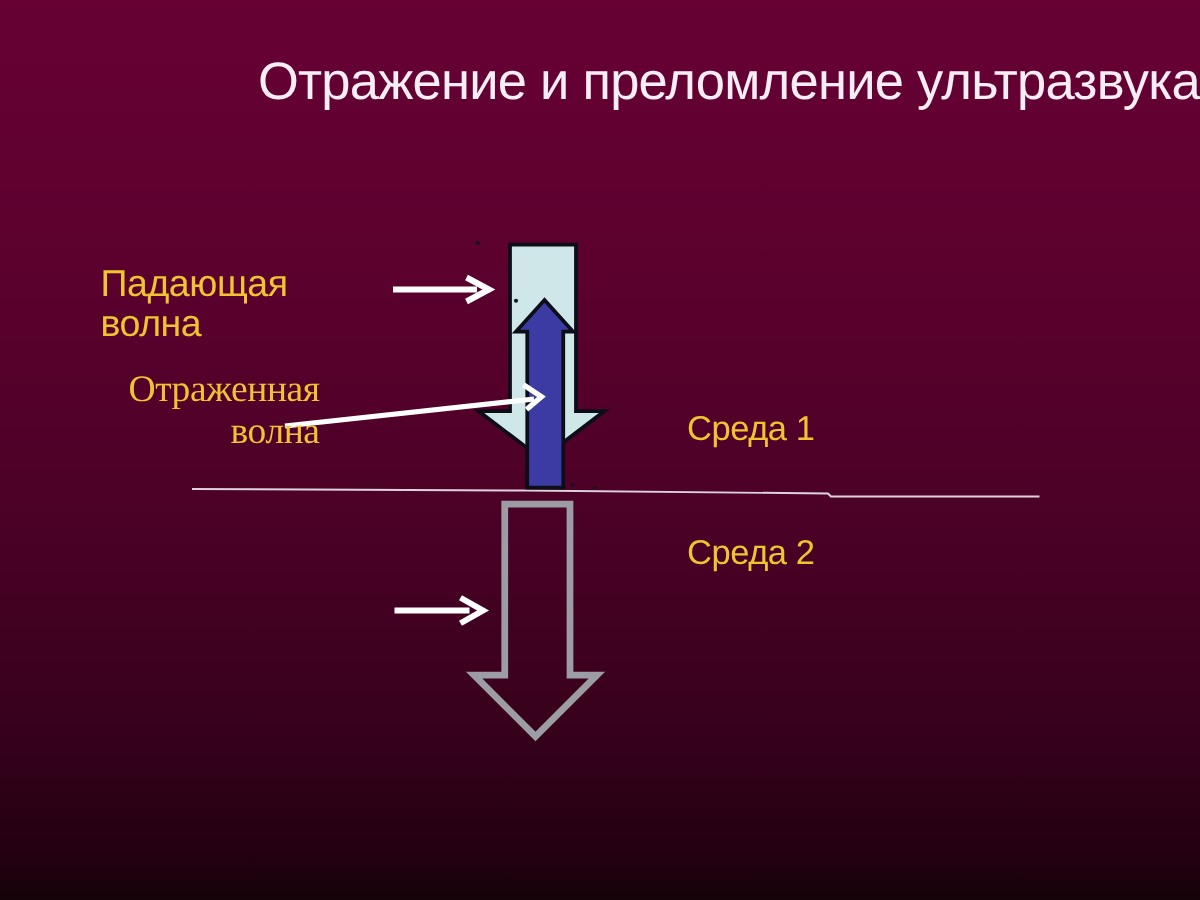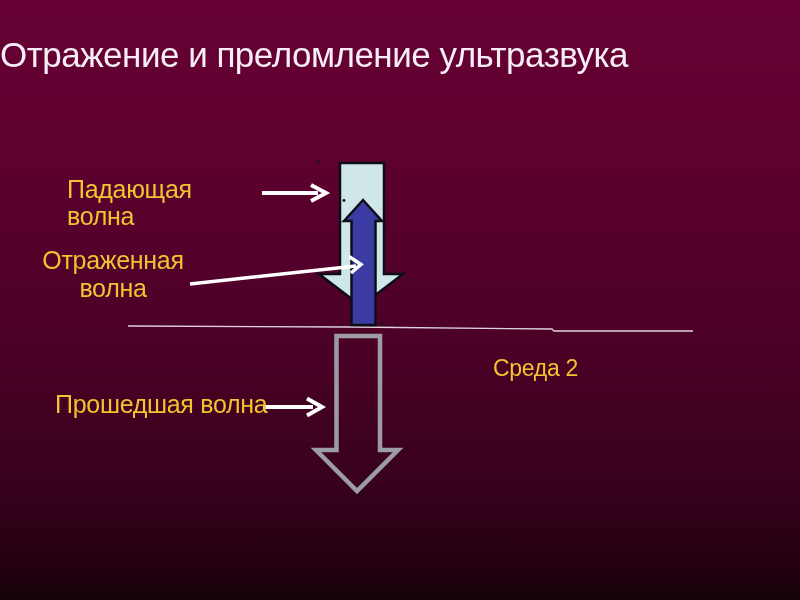--- a/index.html
+++ b/index.html
@@ -10,36 +10,36 @@
   }
   .slide {
     position: absolute; left: 0; top: 0;
     width: 800px; height: 600px;
     background: #5a012c; 
   }
   .diagram-svg { position: absolute; left: 0; top: 0; }
 
   .title {
     position: absolute; left: 0; top: 33px; width: 800px;
-    text-align: left;
+    text-align: right;
     font-size: 35px; line-height: 44px;
     letter-spacing: -0.5px;
     color: var(--title-text, #f6eef4);
   }
   .lbl {
     color: var(--label-text, #f0c331);
     font-size: 25px; line-height: 27px;
     letter-spacing: -0.3px;
     white-space: nowrap;
   }
   .lbl-incident   { position: absolute; left: 67px;  top: 176px; width: 200px; text-align: left; }
-  .lbl-reflected  { position: absolute; left: 13px;  top: 246px; width: 200px; text-align: center; line-height: 28px; }
+  .lbl-reflected  { position: absolute; left: 13px;  top: 246px; width: 200px; text-align: right; line-height: 28px; font-family: Liberation Serif, serif; }
   .lbl-transmitted{ position: absolute; left: 55px;  top: 391px; }
   .lbl-medium1    { position: absolute; left: 458px; top: 272px; font-size: 23px; }
-  .lbl-medium2    { position: absolute; left: 458px; top: 355px; font-size: 23px; margin-left: 35px; }
+  .lbl-medium2    { position: absolute; left: 458px; top: 355px; font-size: 23px; }
 
   .incident-arrow    { fill: var(--incident-arrow-fill, #cfe7e9); stroke: var(--arrow-outline, #0d0d18); stroke-width: 2.5; }
   .reflected-arrow   { fill: var(--reflected-arrow-fill, #3b3ba3); stroke: var(--arrow-outline, #0d0d18); stroke-width: 2.5; }
   .transmitted-arrow { fill: none; stroke: var(--transmitted-arrow-stroke, #9c9ca4); stroke-width: 4.5; }
   .boundary          { fill: none; stroke: var(--boundary-line, #ddd3dd); stroke-width: 1.3; }
   .pointer           { fill: none; stroke: var(--pointer-arrow, #ffffff); }
   .speck             { fill: #151520; }
 </style>
 </head>
 <body>
@@ -84,18 +84,18 @@
   <div class="lbl lbl-incident">
     <div>Падающая</div>
     <div>волна</div>
   </div>
 
   <div class="lbl lbl-reflected">
     <div>Отраженная</div>
     <div>волна</div>
   </div>
 
-  <div class="lbl lbl-transmitted">Прошедшая волна</div>
 
+  <div class="lbl lbl-medium1">Среда 1</div>
 
   <div class="lbl lbl-medium2">Среда 2</div>
 
 </div>
 
 </body></html>

